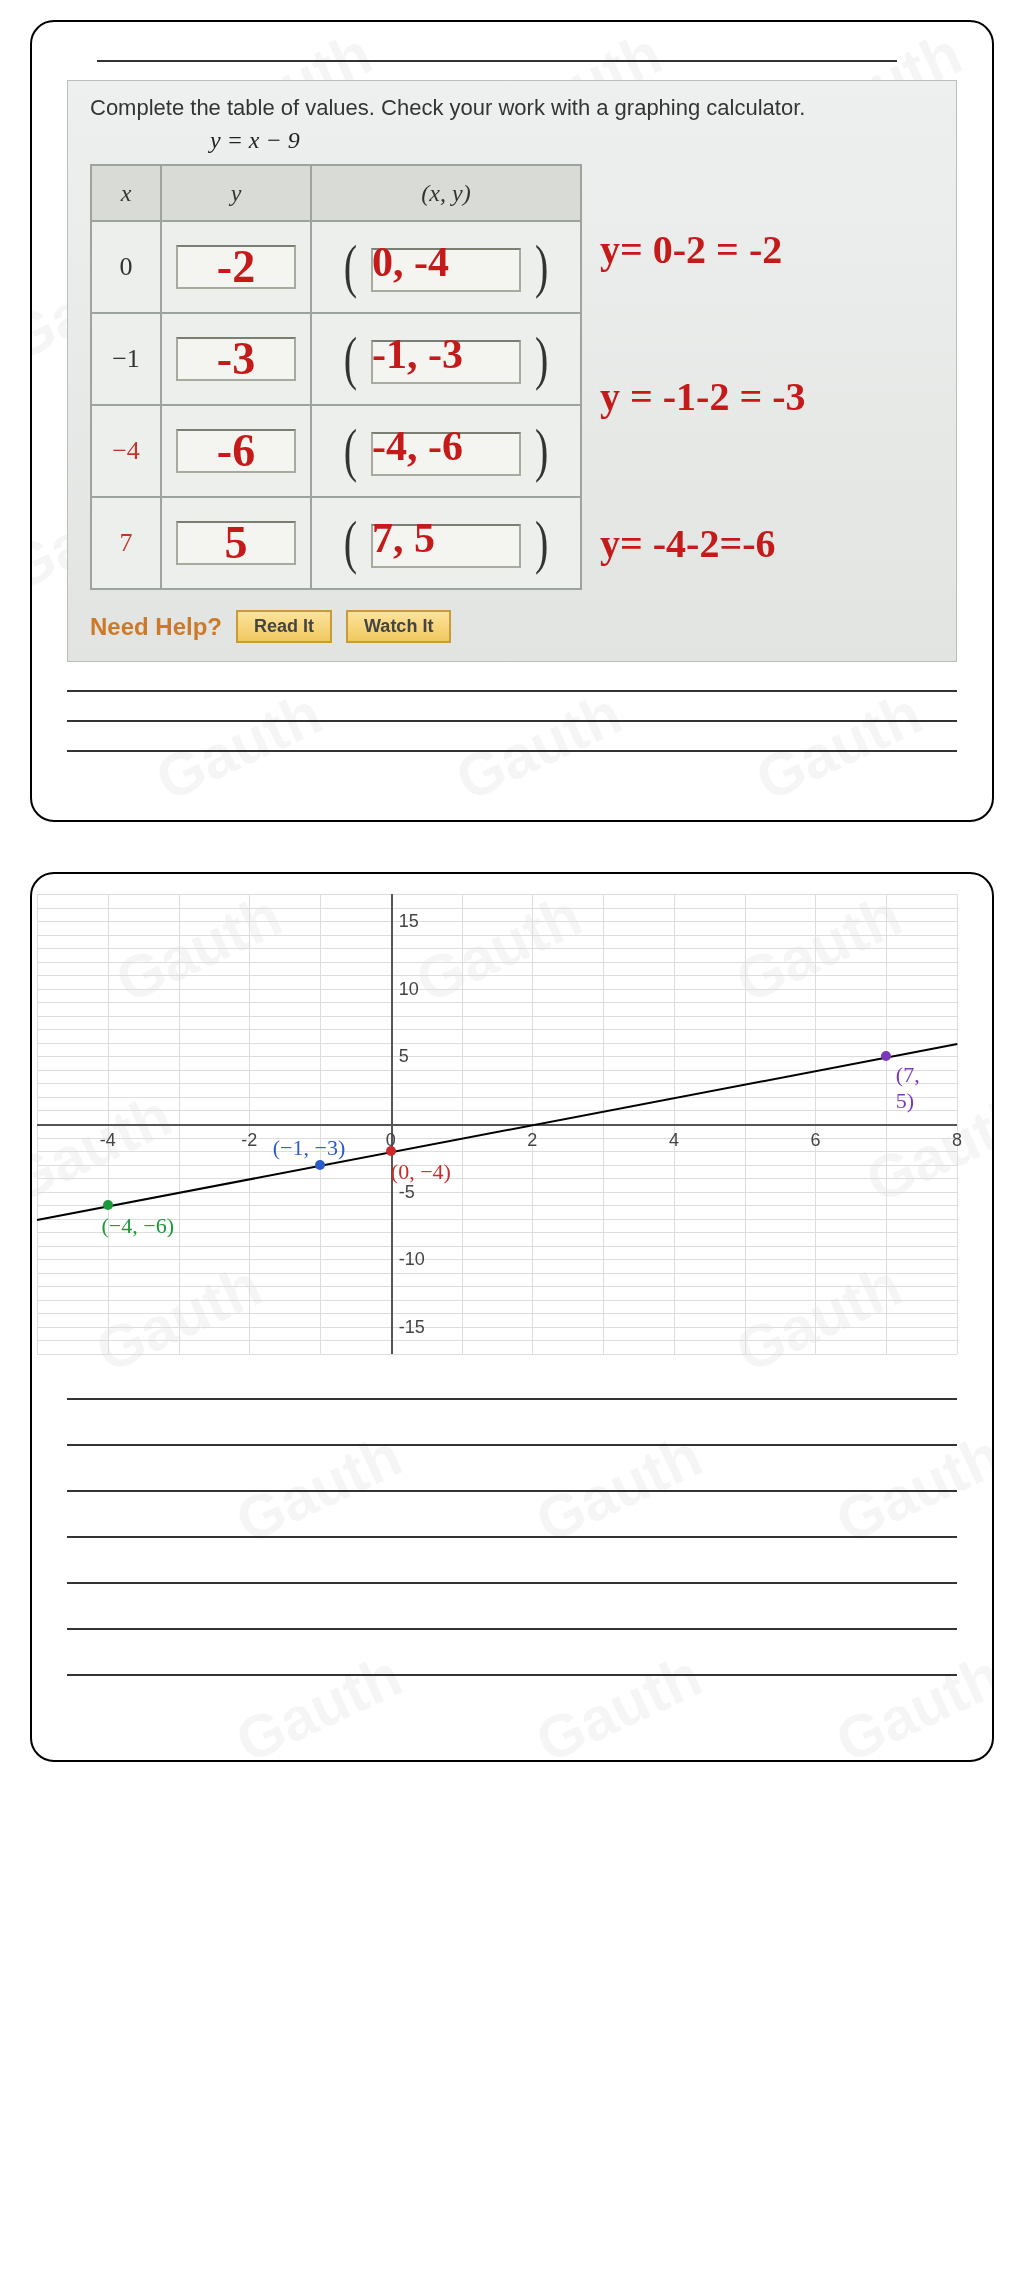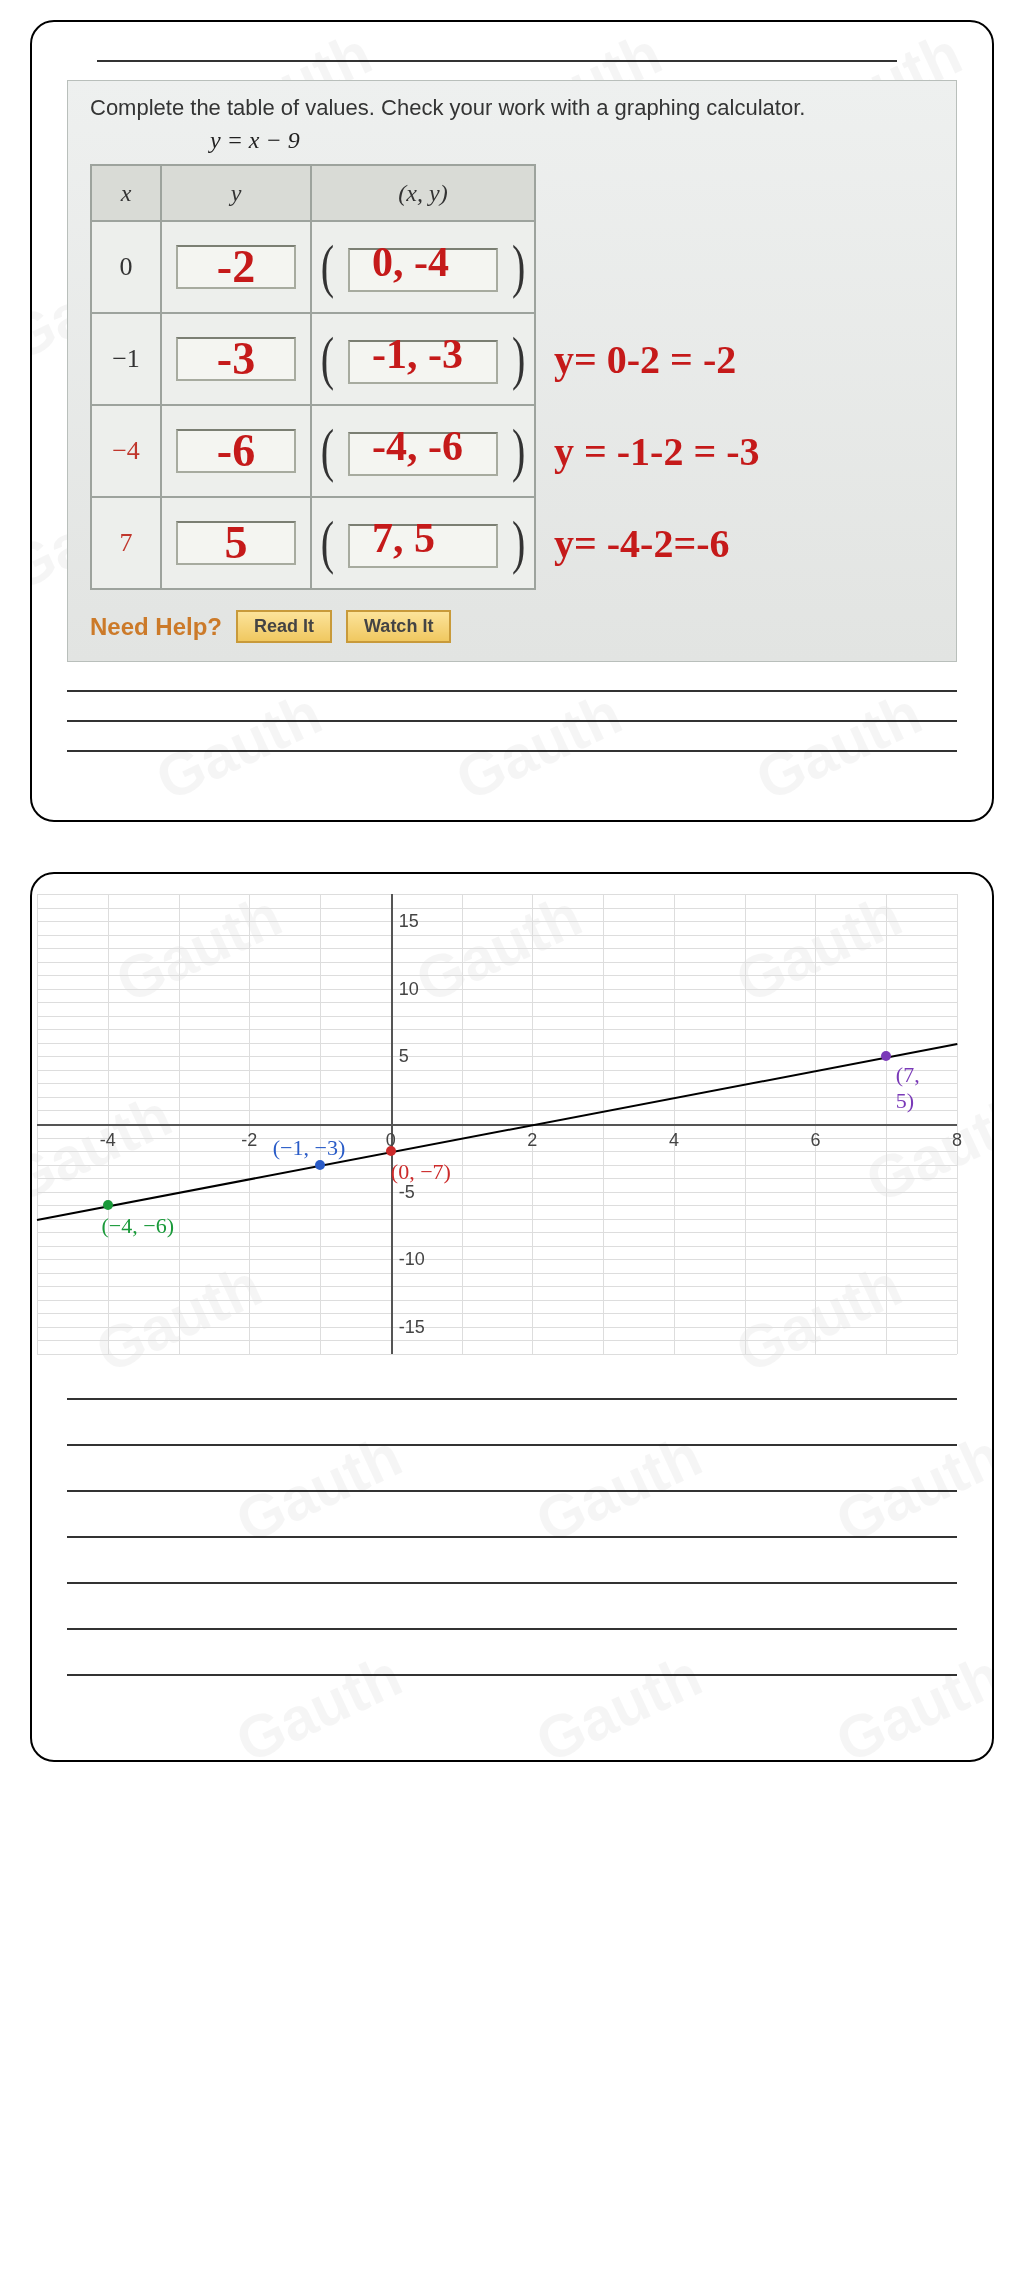--- a/index.html
+++ b/index.html
@@ -39,21 +39,21 @@
   .prompt { color: #343434; font-size: 22px; margin-bottom: 6px; }
   .equation { font-family: "Times New Roman", serif; font-style: italic; font-size: 24px; color:#222; margin-left: 120px; margin-bottom: 10px; }
   .tbl-row { display:flex; align-items: stretch; }
   .tbl { border-collapse: collapse; }
   .tbl th, .tbl td {
     border: 2px solid #9da39d;
     text-align: center;
     vertical-align: middle;
   }
   .tbl th { background:#d9dbd6; font-family:"Times New Roman",serif; font-style:italic; font-size:24px; color:#333;font-weight:normal; height:56px;}
-  .th-x{width:70px;} .th-y{width:150px;} .th-xy{width:224px;}
+  .th-x{width:70px;} .th-y{width:150px;} .th-xy{width:270px;}
   .tbl td { height:92px; background:#edefec; }
   .xcell { font-family:"Times New Roman",serif; font-size:26px; color:#333; }
   .xred { color:#c0362c; }
   .ycell { position:relative; }
   .ybox {
     margin: 0 auto;
     width: 120px; height: 44px;
     border:2px solid #a7ab9f;
     border-top-color:#7b7f73;
     background:#f4f5f1;
@@ -69,21 +69,21 @@
     display:inline-block; vertical-align:middle;
     width: 150px; height:44px;
     border:2px solid #a7ab9f; border-top-color:#7b7f73;
     background:#f4f5f1; margin: 0 4px;
   }
   .hand-xy {
     position:absolute; left:60px; top:16px;
     font-family: "Comic Sans MS","Segoe Script",cursive;
     font-size:42px; color:#c51a1a; font-weight:bold;
   }
-  .work-col { display:flex; flex-direction:column; justify-content:flex-end; padding: 40px 0 0 18px;}
+  .work-col { display:flex; flex-direction:column; justify-content:space-between; padding: 40px 0 0 18px;}
   .work {
     font-family:"Comic Sans MS","Segoe Script",cursive;
     font-size:40px; color:#c51a1a; font-weight:bold;
     height:92px; line-height:92px;
   }
   .help-row { margin-top: 20px; display:flex; align-items:center; gap:14px; }
   .need-help { color:#cc7a29; font-weight:bold; font-size:24px; }
   .orange-btn {
     background: linear-gradient(#fce39a,#f0c860);
     border:2px solid #c89a3a;
@@ -302,21 +302,21 @@
         <div class="tick tickh" style="top: 297.647px; left: 361.846px;">-5</div>
         <div class="tick tickh" style="top: 162.353px; left: 361.846px;">5</div>
         <div class="tick tickh" style="top: 94.7059px; left: 361.846px;">10</div>
         <div class="tick tickh" style="top: 27.0588px; left: 361.846px;">15</div>
         <div class="plot-line" style="left: 0px; top: 324.706px; width: 936.661px; transform: rotate(-10.823deg);"></div>
         <div class="dot dot-green" style="left: 70.7692px; top: 311.176px;"></div>
         <div class="ptlabel lbl-green" style="left: 100.769px; top: 319.176px;">(−4, −6)</div>
         <div class="dot dot-blue" style="left: 283.077px; top: 270.588px;"></div>
         <div class="ptlabel lbl-blue" style="left: 272px; top: 240.588px;">(−1, −3)</div>
         <div class="dot dot-red" style="left: 353.846px; top: 257.059px;"></div>
-        <div class="ptlabel lbl-red" style="left: 383.846px; top: 265.059px;">(0, −7)</div>
+        <div class="ptlabel lbl-red" style="left: 383.846px; top: 265.059px;">(0, −4)</div>
         <div class="dot dot-purple" style="left: 849.231px; top: 162.353px;"></div>
         <div class="ptlabel lbl-purple" style="left: 879.231px; top: 168.353px;">(7, 5)</div>
       </div>
   </div>
 
   <hr class="ruled2">
   <hr class="ruled2">
   <hr class="ruled2">
   <hr class="ruled2">
   <hr class="ruled2">

